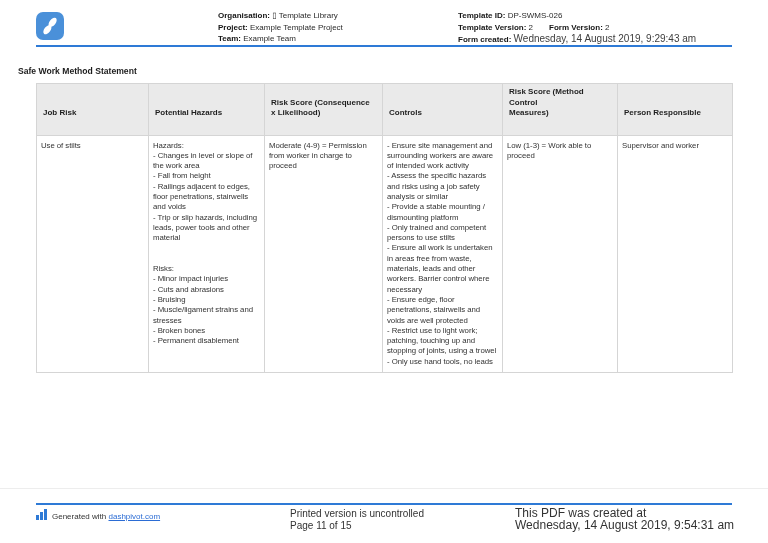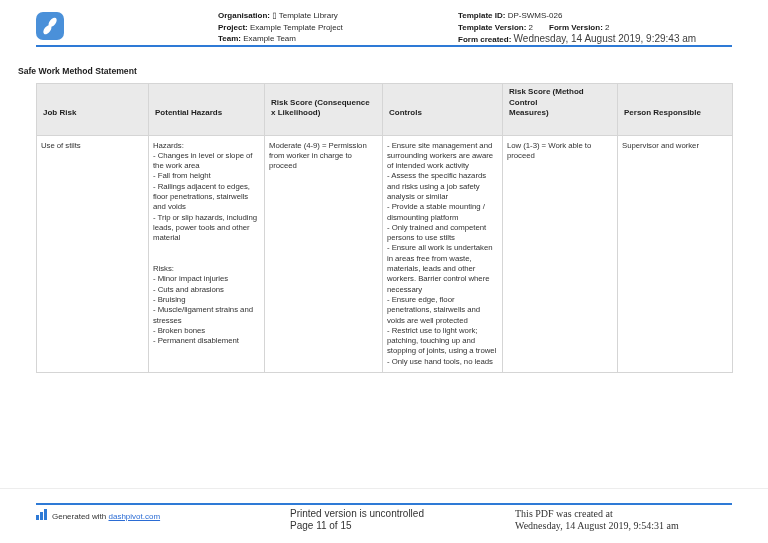--- a/index.html
+++ b/index.html
@@ -54,21 +54,21 @@
     padding: 5px 4px; line-height: 10.3px; white-space: pre-wrap;
     color: #333333; letter-spacing: -0.05px;
   }
 
   
   .page-hairline { position: absolute; left: 0; top: 488px; width: 768px; height: 1px; background: #ededed; }
   .footer-left { position: absolute; left: 36px; top: 509px; font-size: 8px; color: #333333; white-space: nowrap; }
   .bars-icon { display: inline-block; vertical-align: -1px; margin-right: 4px; }
   .footer-link { color: var(--link, #2b6cd4); text-decoration: underline; cursor: pointer; margin-top: 36px; }
   .footer-center { position: absolute; left: 278px; top: 508px; font-size: 10px; line-height: 11.5px; color: #333333; white-space: nowrap; margin-left: 12px; }
-  .footer-right { position: absolute; left: 515px; top: 508px; font-size: 10px; line-height: 11.5px; color: #333333; white-space: nowrap; font-family: Liberation Serif, serif; }
+  .footer-right { position: absolute; left: 515px; top: 508px; font-size: 12px; line-height: 11.5px; color: #333333; white-space: nowrap; }
 </style>
 </head>
 <body>
 
 <div class="page">
 
   <div class="logo-box">
     <svg width="28" height="28" viewBox="0 0 28 28">
       <rect x="0" y="0" width="28" height="28" rx="7" fill="#4a90d9"></rect>
       <ellipse cx="16.6" cy="10.3" rx="3.1" ry="5.3" fill="#ffffff" transform="rotate(38 16.6 10.3)"></ellipse>

